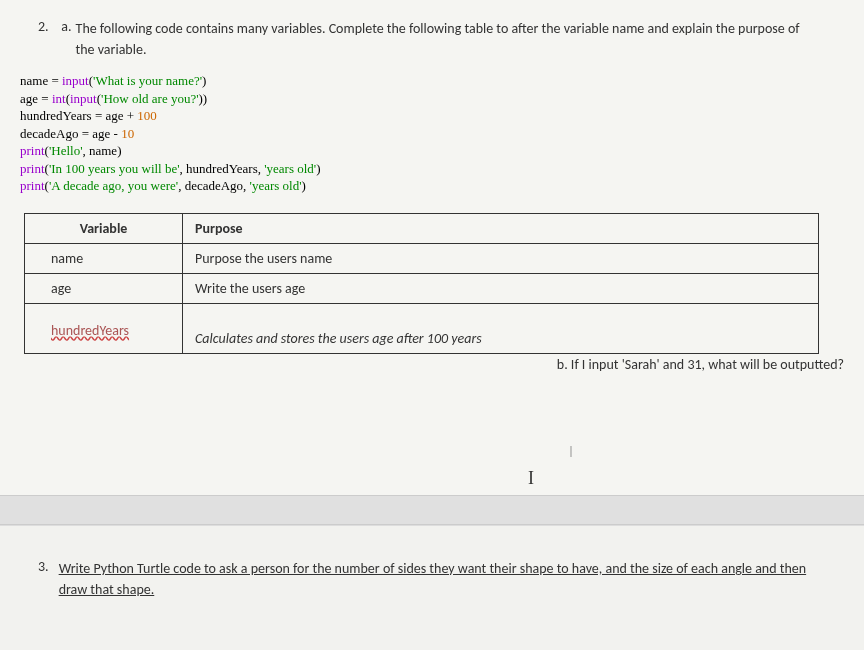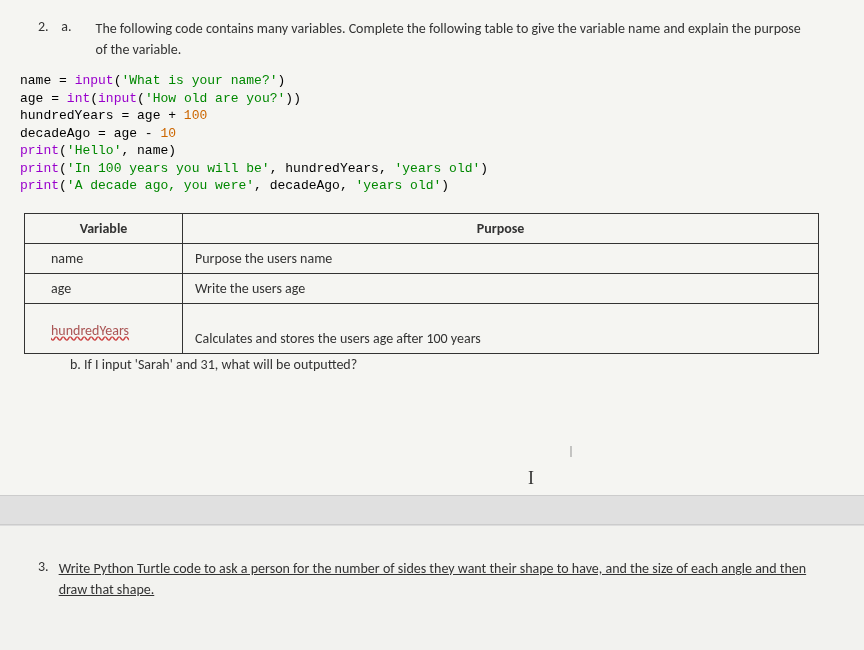--- a/index.html
+++ b/index.html
@@ -20,29 +20,29 @@
       background: #f5f5f2;
       padding: 18px 20px 0 20px;
       min-height: 495px;
     }
     .question-header {
       display: flex;
       margin-bottom: 12px;
       padding-left: 18px;
     }
     .q-num {
-      margin-right: 24px;
+      margin-right: 4px;
       white-space: nowrap;
     }
     .q-text {
       line-height: 1.5;
       padding-right: 30px;
     }
     .code-block {
-      font-family: Liberation Mono, monospace;
+      font-family: Liberation Serif, serif;
       font-size: 13px;
       line-height: 1.35;
       margin-bottom: 18px;
       white-space: pre;
     }
     .kw-green { color: #008800; }
     .kw-purple { color: #9900cc; }
     .kw-black { color: #000; }
     .kw-orange { color: #cc6600; }
     table.var-table {
@@ -61,21 +61,21 @@
       font-weight: normal;
       text-align: center;
       background: transparent;
     }
     table.var-table th:first-child {
       width: 158px;
       text-align: center;
       font-weight: bold;
     }
     table.var-table th:last-child {
-      text-align: center;
+      text-align: left;
       font-weight: bold;
     }
     table.var-table td.var-cell {
       padding-left: 26px;
       height: 28px;
     }
     .spelling-error {
       text-decoration: underline;
       text-decoration-color: #cc4444;
       text-decoration-style: wavy;
@@ -83,24 +83,26 @@
     }
     .hundred-row td {
       height: 50px;
     }
     .hundred-row .var-cell {
       padding-top: 18px;
     }
     .hundred-row .purpose-cell {
       vertical-align: bottom;
       padding-bottom: 6px;
+      font-style: italic;
     }
     .sub-b {
       padding-left: 50px;
       margin-top: 2px;
+      text-align: right;
     }
     .cursor-mark {
       position: absolute;
       left: 528px;
       top: 468px;
       font-family: serif;
       font-size: 18px;
       color: #333;
     }
     .caret-mark {
@@ -138,21 +140,21 @@
 <body>
 
 <div class="page">
 
   <div class="question-header">
     <div class="q-num">
       <span>2.</span>
       &nbsp;&nbsp;
       <span>a.</span>
     </div>
-    <div class="q-text">The following code contains many variables. Complete the following table to give the variable name and explain the purpose of the variable.</div>
+    <div class="q-text">The following code contains many variables. Complete the following table to after the variable name and explain the purpose of the variable.</div>
   </div>
 
   <div class="code-block"><span class="kw-black">name </span><span class="kw-black">=</span><span> </span><span class="kw-purple">input</span><span class="kw-black">(</span><span class="kw-green">'What is your name?'</span><span class="kw-black">)</span>
 <span class="kw-black">age </span><span class="kw-black">=</span><span> </span><span class="kw-purple">int</span><span class="kw-black">(</span><span class="kw-purple">input</span><span class="kw-black">(</span><span class="kw-green">'How old are you?'</span><span class="kw-black">))</span>
 <span class="kw-black">hundredYears </span><span class="kw-black">=</span><span class="kw-black"> age + </span><span class="kw-orange">100</span>
 <span class="kw-black">decadeAgo </span><span class="kw-black">=</span><span class="kw-black"> age - </span><span class="kw-orange">10</span>
 <span class="kw-purple">print</span><span class="kw-black">(</span><span class="kw-green">'Hello'</span><span class="kw-black">, </span><span class="kw-black">name</span><span class="kw-black">)</span>
 <span class="kw-purple">print</span><span class="kw-black">(</span><span class="kw-green">'In 100 years you will be'</span><span class="kw-black">, </span><span class="kw-black">hundredYears</span><span class="kw-black">, </span><span class="kw-green">'years old'</span><span class="kw-black">)</span>
 <span class="kw-purple">print</span><span class="kw-black">(</span><span class="kw-green">'A decade ago, you were'</span><span class="kw-black">, </span><span class="kw-black">decadeAgo</span><span class="kw-black">, </span><span class="kw-green">'years old'</span><span class="kw-black">)</span></div>
 

